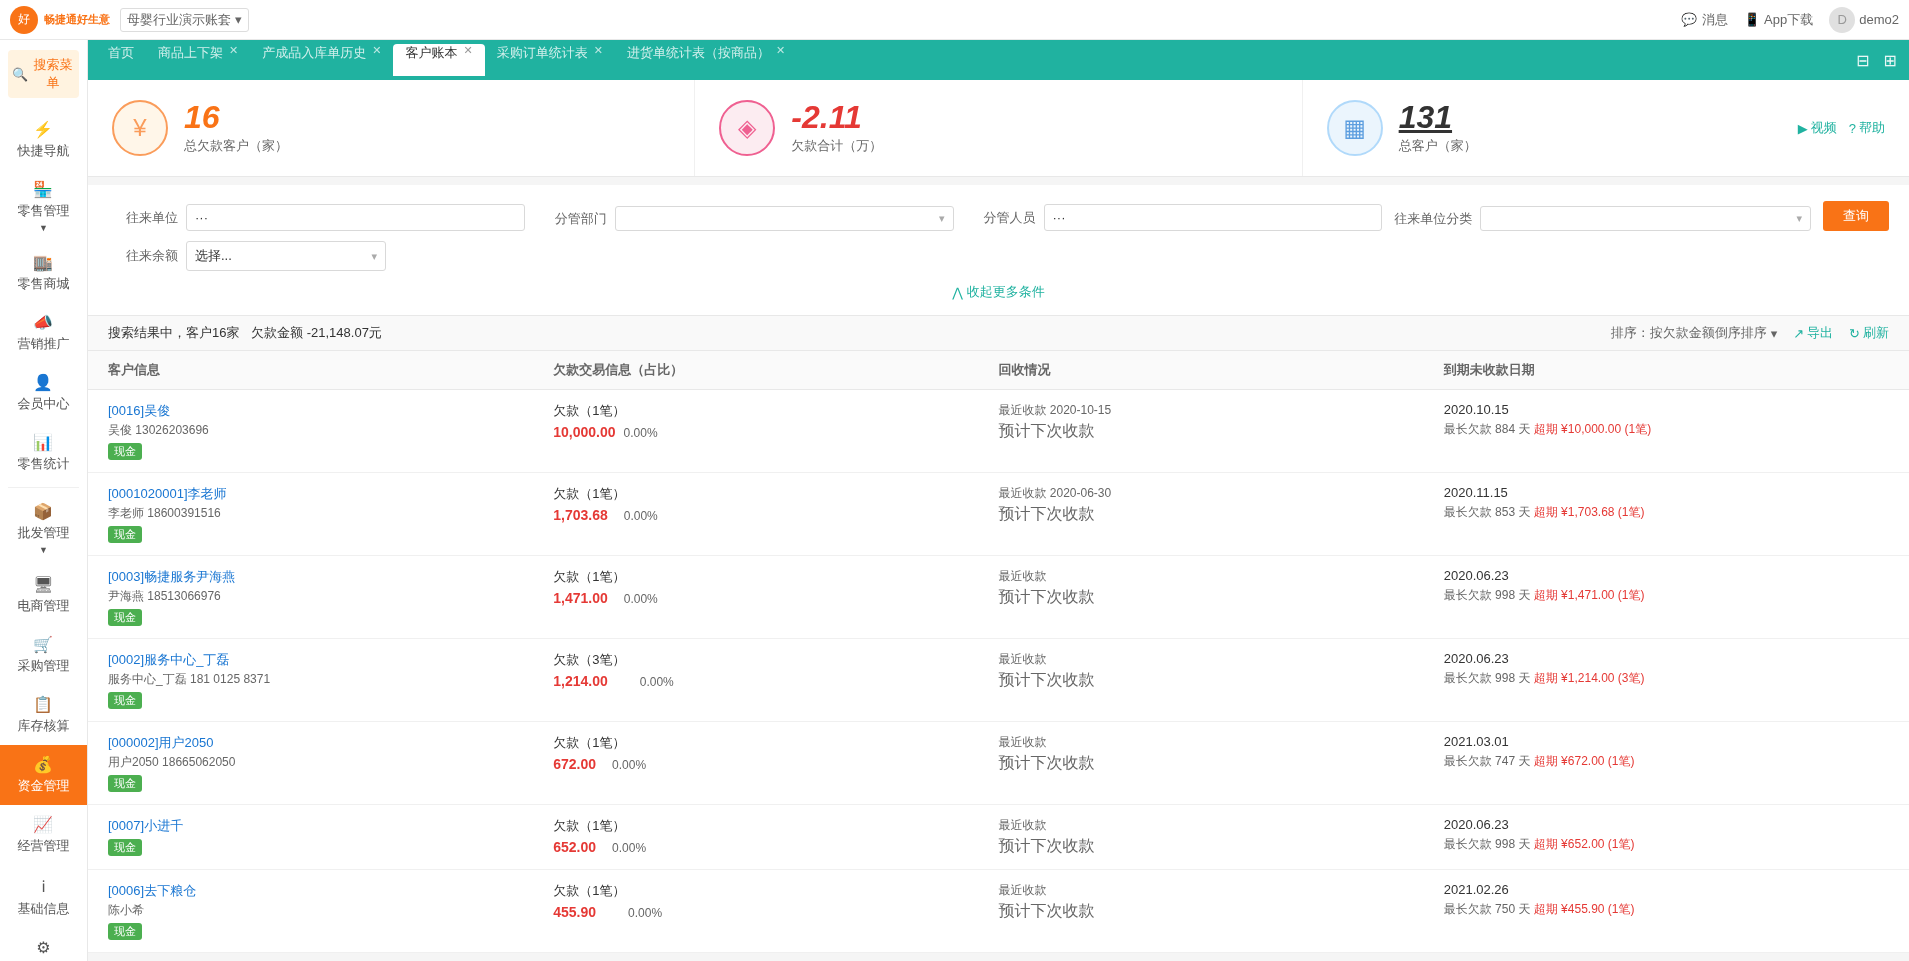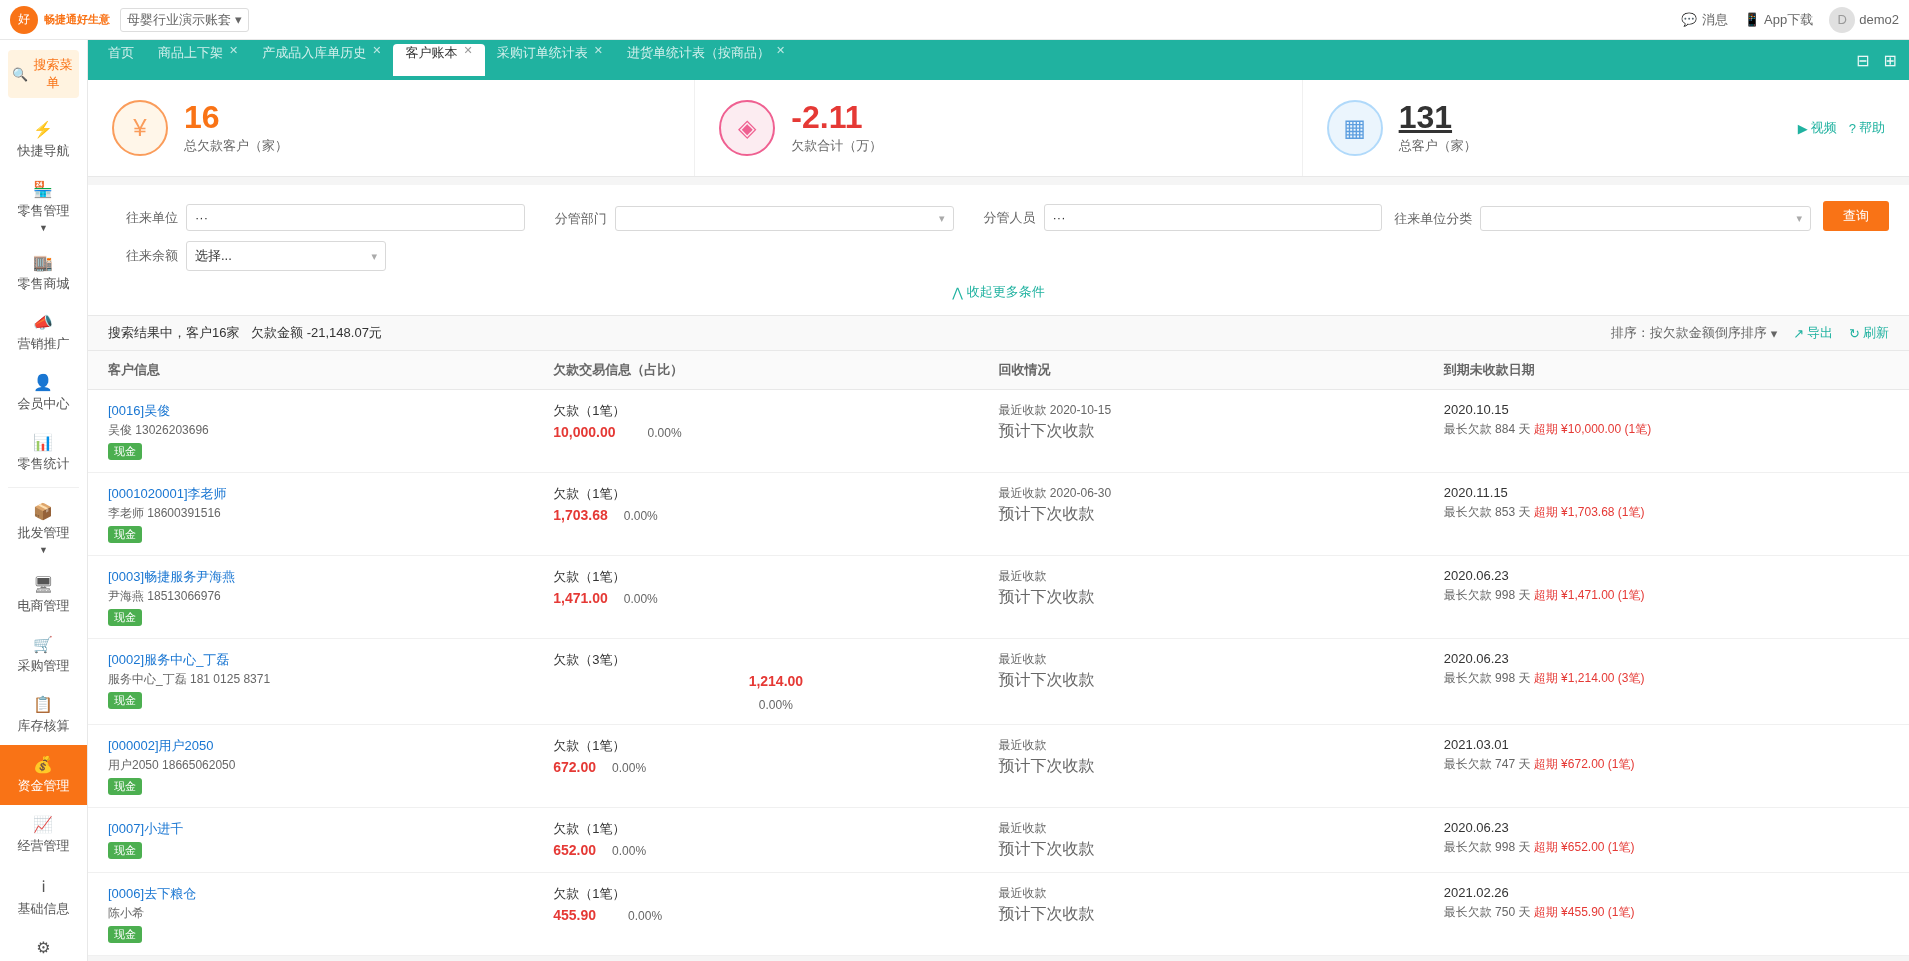--- a/index.html
+++ b/index.html
@@ -47,21 +47,21 @@
 
     
     .summary-cards { display: flex; background: #fff; border-bottom: 1px solid #e8e8e8; }
     .summary-card { flex: 1; padding: 20px 24px; display: flex; align-items: center; gap: 16px; border-right: 1px solid #f0f0f0; }
     .summary-card:last-child { border-right: none; }
     .card-icon { width: 56px; height: 56px; border-radius: 50%; display: flex; align-items: center; justify-content: center; font-size: 24px; opacity: 0.7; }
     .card-icon.orange { background: #fff3e0; color: #f97316; border: 2px solid #f97316; }
     .card-icon.pink { background: #fce4ec; color: #e91e63; border: 2px solid #e91e63; }
     .card-icon.blue { background: #e3f2fd; color: #1976d2; border: 2px solid #90caf9; }
     .card-body { display: flex; flex-direction: column; gap: 4px; }
-    .card-value { font-size: 32px; font-weight: bold; line-height: 1; }
+    .card-value { font-size: 32px; font-weight: bold; line-height: 1; font-style: italic; }
     .card-value.orange { color: #f97316; }
     .card-value.red { color: #e53935; }
     .card-value.dark { color: #333; text-decoration: underline; }
     .card-label { color: #666; font-size: 13px; }
     .card-actions { margin-left: auto; display: flex; gap: 12px; align-items: center; color: #20b2a0; font-size: 12px; }
     .card-action-item { display: flex; align-items: center; gap: 3px; cursor: pointer; }
 
     
     .filter-area { background: #fff; padding: 16px 20px 8px; margin-top: 8px; }
     .filter-row { display: flex; align-items: flex-end; gap: 12px; margin-bottom: 10px; }
@@ -359,21 +359,21 @@
 
           <div id="table-body">
               <div class="table-row">
     <div>
       <div class="customer-name">[0016]吴俊</div>
       <div class="customer-info-sub">吴俊 13026203696</div>
       <span class="status-badge">现金</span>
     </div>
     <div>
       <div class="debt-count">欠款（1笔）</div>
-      <div style="display:flex;align-items:flex-end;gap:32px;">
+      <div style="display:flex;align-items:flex-end;gap:8px;">
         <span class="debt-amount">10,000.00</span>
         <span class="debt-ratio">0.00%</span>
       </div>
     </div>
     <div>
       <div class="collect-date">最近收款    2020-10-15</div>
       <div class="collect-next">预计下次收款</div>
     </div>
     <div>
       <div class="overdue-date">2020.10.15</div>
@@ -425,21 +425,21 @@
     </div>
   </div>
               <div class="table-row">
     <div>
       <div class="customer-name">[0002]服务中心_丁磊</div>
       <div class="customer-info-sub">服务中心_丁磊 181 0125 8371</div>
       <span class="status-badge">现金</span>
     </div>
     <div>
       <div class="debt-count">欠款（3笔）</div>
-      <div style="display:flex;align-items:center;gap:7px;flex-direction:column;">
+      <div style="display:flex;align-items:center;gap:32px;">
         <span class="debt-amount">1,214.00</span>
         <span class="debt-ratio">0.00%</span>
       </div>
     </div>
     <div>
       <div class="collect-date">最近收款</div>
       <div class="collect-next">预计下次收款</div>
     </div>
     <div>
       <div class="overdue-date">2020.06.23</div>

